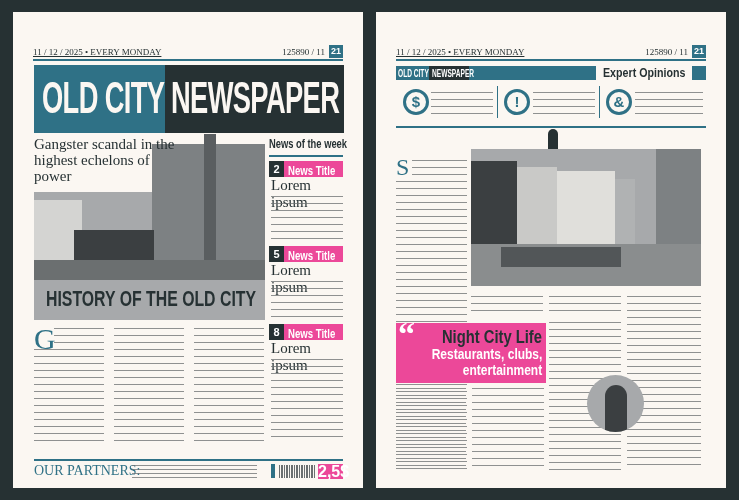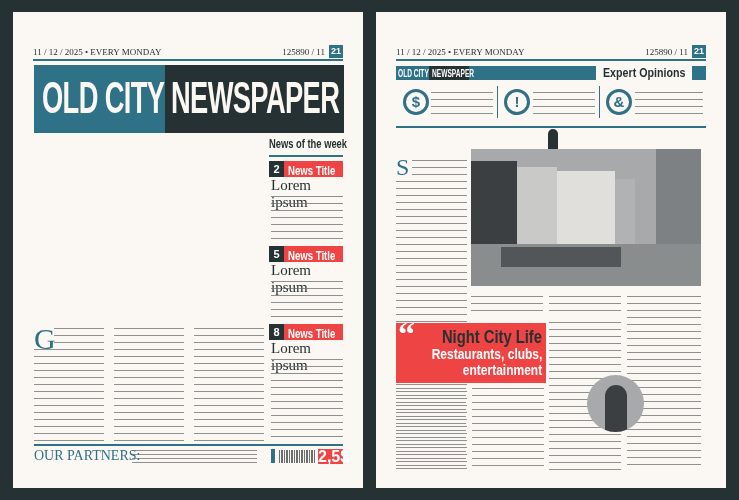--- a/index.html
+++ b/index.html
@@ -1,52 +1,62 @@
 <!DOCTYPE html>
 <html><head>
 <meta charset="utf-8">
 <style>
   html,body{margin:0;padding:0;}
   body{width:739px;height:500px;background:#263133;position:relative;overflow:hidden;font-family:"Liberation Serif",serif;}
   .page{position:absolute;top:12px;width:350px;height:476px;background:#fbf7f2;overflow:hidden;}
   #p1{left:13px;}
   #p2{left:376px;}
   .hdr{position:absolute;left:20px;right:20px;top:33px;height:14px;border-bottom:2px solid #2f7186;font-size:9px;color:#263133;}
-  .hdr .d{position:absolute;left:0;top:2px;}
+  .hdr .d{position:absolute;left:0;top:2px;text-decoration:underline;}
   .hdr .n{position:absolute;right:18px;top:2px;}
   .hdr .b{position:absolute;right:0;top:0;width:14px;height:13px;background:#2f7186;color:#fff;font-family:"Liberation Sans",sans-serif;font-weight:bold;font-size:9px;text-align:center;line-height:13px;margin-left:30px;}
   .cond{font-family:"Liberation Sans",sans-serif;font-weight:bold;transform-origin:left center;display:inline-block;white-space:nowrap;}
   .mast{position:absolute;left:21px;top:53px;width:310px;height:68px;}
   .mast .l{position:absolute;left:0;top:0;width:131px;height:68px;background:#2f7186;}
   .mast .r{position:absolute;left:131px;top:0;width:179px;height:68px;background:#263133;}
   .mast span{position:absolute;top:8px;color:#fbf7f2;font-size:44px;letter-spacing:-1px;transform:scaleX(0.62);}
   .photo{background:#a7a9ab;position:absolute;overflow:hidden;}
   .bld{position:absolute;background:#4a4e50;}
   .lines{position:absolute;background-image:repeating-linear-gradient(to bottom,#6b6f70 0 1px,transparent 1px 7px);opacity:.75;}
-  .tealbar{background:#ef4444;color:#fff;}
+  .tealbar{background:#ec4899;color:#fff;}
   .lorem{font-size:15px;color:#263133;}
 </style>
 </head>
 <body>
 
 <div class="page" id="p1">
   <div class="hdr">
     <span class="d">11 / 12 / 2025 • EVERY MONDAY</span>
     <span class="n">125890 / 11</span>
     <span class="b">21</span>
   </div>
   <div class="mast">
     <div class="l">
         <span class="cond" style="left:8px;">OLD CITY</span>
       </div>
     <div class="r">
         <span class="cond" style="left:6px;">NEWSPAPER</span>
       </div>
   </div>
 
+  <div class="photo" style="left:21px;top:122px;width:231px;height:186px;background:#fbf7f2;">
+    <div style="position:absolute;left:0;top:58px;width:231px;height:128px;background:#a7a9ab;"></div>
+    <div class="bld" style="left:0;top:66px;width:48px;height:60px;background:#d4d4d2;"></div>
+    <div class="bld" style="left:118px;top:10px;width:113px;height:135px;background:#7d8183;"></div>
+    <div class="bld" style="left:170px;top:0;width:12px;height:145px;background:#5a5e60;"></div>
+    <div class="bld" style="left:40px;top:96px;width:80px;height:40px;background:#3b3f41;"></div>
+    <div class="bld" style="left:0;top:126px;width:231px;height:20px;background:#6b6f70;"></div>
+    <div style="position:absolute;left:0;top:2px;width:150px;font-size:15px;line-height:16px;color:#263133;">Gangster scandal in the highest echelons of power</div>
+    <div class="cond" style="position:absolute;left:12px;top:152px;font-size:22px;color:#263133;transform:scaleX(0.72);">HISTORY OF THE OLD CITY</div>
+  </div>
 
   <div style="position:absolute;left:256px;top:122px;width:74px;height:310px;">
     <div class="cond" style="position:absolute;left:0;top:3px;font-size:12px;color:#263133;transform:scaleX(0.78);">News of the week</div>
     <div style="position:absolute;left:0;top:21px;width:74px;height:2px;background:#2f7186;"></div>
 
     <div style="position:absolute;left:0;top:27px;width:74px;height:70px;">
       <div style="position:absolute;left:0;top:0;width:15px;height:16px;background:#263133;color:#fff;font:bold 11px 'Liberation Sans',sans-serif;text-align:center;line-height:16px;">2</div>
       <div class="tealbar" style="position:absolute;left:15px;top:0;width:59px;height:16px;"><span class="cond" style="margin-left:4px;font-size:12px;line-height:16px;transform:scaleX(0.8);">News Title</span></div>
       <div class="lorem" style="position:absolute;left:2px;top:16px;">Lorem ipsum</div>
       <div class="lines" style="left:2px;top:35px;width:72px;height:48px;"></div>
@@ -64,21 +74,21 @@
       <div class="lines" style="left:2px;top:35px;width:72px;height:80px;"></div>
     </div>
   </div>
 
   <div style="position:absolute;left:21px;top:312px;font-size:30px;line-height:30px;color:#2f7186;">G</div>
   <div class="lines" style="left:41px;top:316px;width:50px;height:20px;"></div>
   <div class="lines" style="left:21px;top:337px;width:70px;height:92px;"></div>
   <div class="lines" style="left:101px;top:316px;width:70px;height:113px;"></div>
   <div class="lines" style="left:181px;top:316px;width:70px;height:113px;"></div>
 
-  <div style="position:absolute;left:21px;top:432px;width:309px;height:20px;border-top:2px solid #2f7186;">
+  <div style="position:absolute;left:21px;top:447px;width:309px;height:20px;border-top:2px solid #2f7186;">
     <div style="position:absolute;left:0;top:2px;font-size:14px;color:#2f7186;">OUR PARTNERS:</div>
     <div class="lines" style="left:98px;top:4px;width:125px;height:14px;background-image:repeating-linear-gradient(to bottom,#6b6f70 0 1px,transparent 1px 4px);"></div>
     <div style="position:absolute;left:237px;top:3px;width:4px;height:14px;background:#2f7186;"></div>
     <div style="position:absolute;left:245px;top:4px;width:36px;height:13px;background:repeating-linear-gradient(to right,#6b6f70 0 1px,transparent 1px 2px,#6b6f70 2px 4px,transparent 4px 5px);"></div>
     <div class="tealbar cond" style="position:absolute;left:284px;top:3px;width:25px;height:15px;font-size:16px;text-align:center;line-height:15px;transform:none;">2,5$</div>
   </div>
 </div>
 
 <div class="page" id="p2">
   <div class="hdr">

